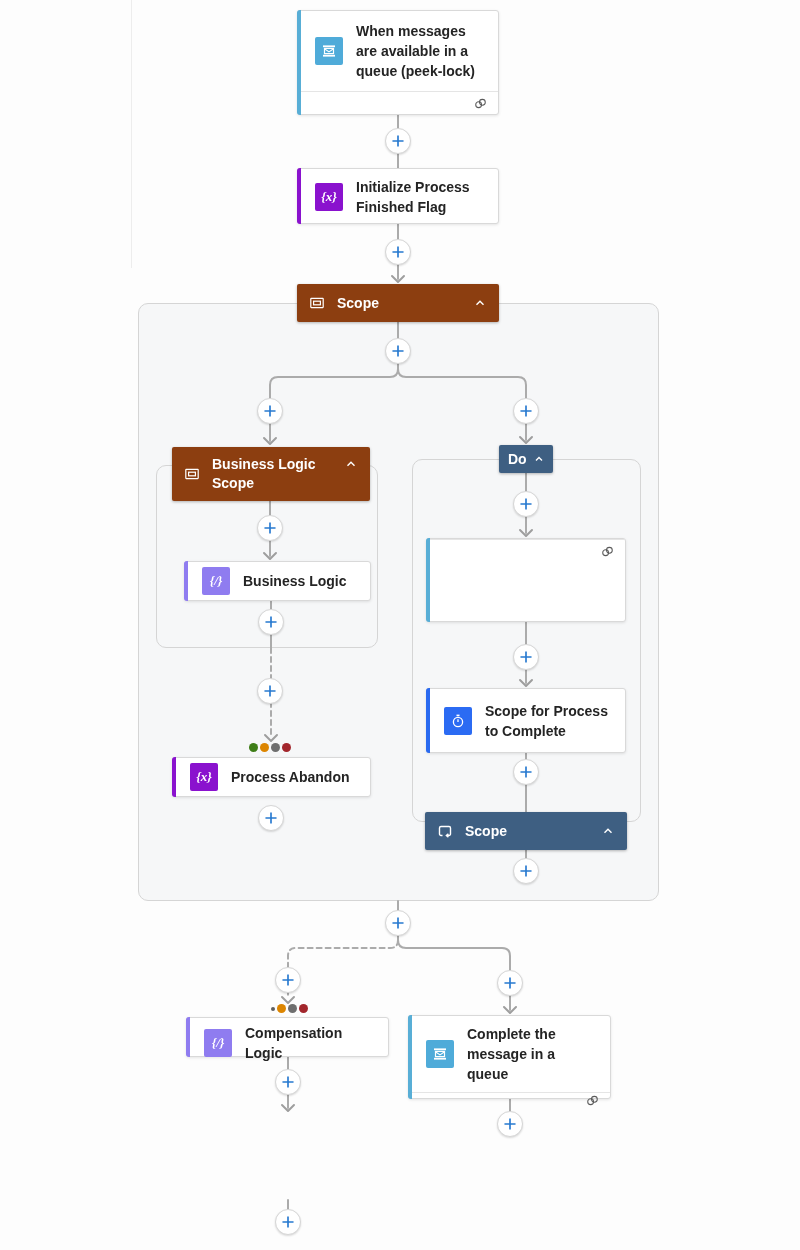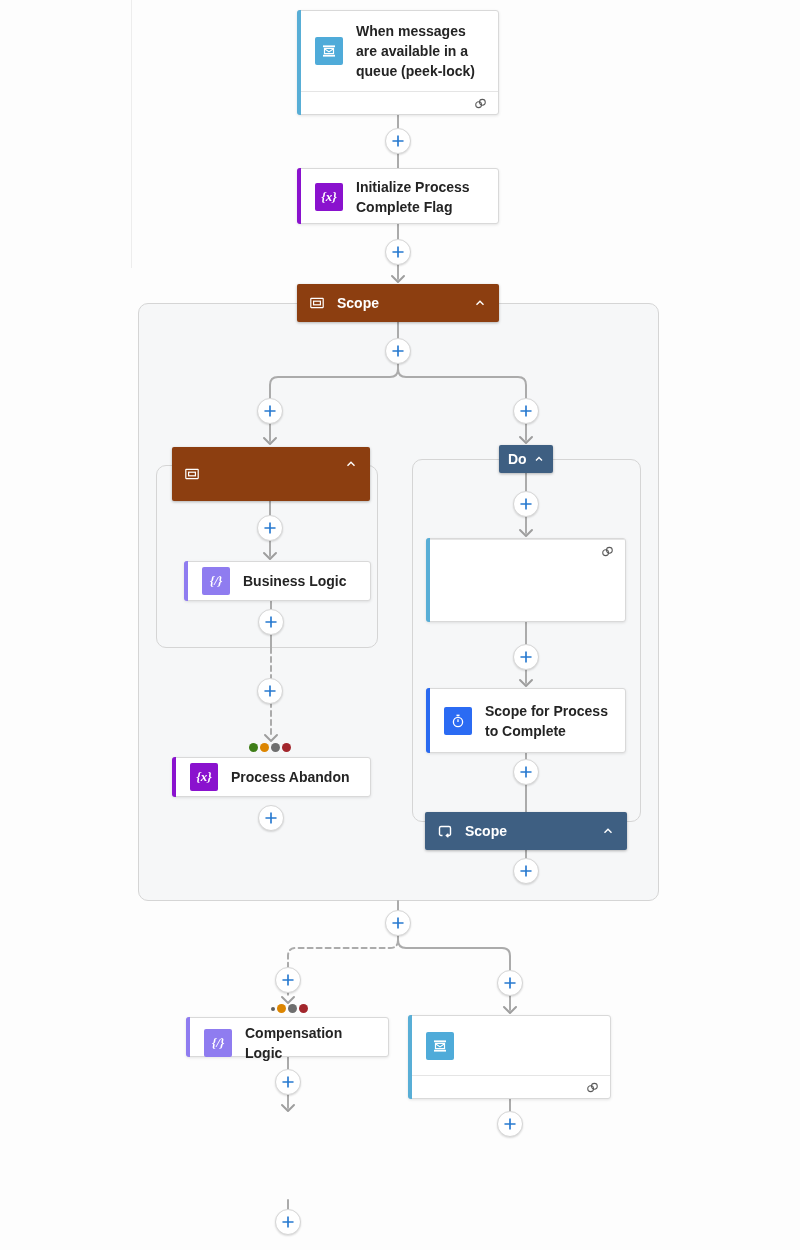--- a/index.html
+++ b/index.html
@@ -112,21 +112,21 @@
       </span>
     </div>
   </div>
 
   <div class="card" style="left:297px;top:168px;width:202px;height:56px;">
     <span class="accent" style="background: rgb(138, 18, 206);"></span>
     <div class="card-body">
       <span class="icon-box" style="background: rgb(138, 18, 206);">
           <span class="glyph">{x}</span>
         </span>
-      <span class="card-title" style="max-width:125px;">Initialize Process Complete Flag</span>
+      <span class="card-title" style="max-width:125px;">Initialize Process Finished Flag</span>
     </div>
   </div>
 
   <div class="scope-header" style="left: 297px; top: 284px; width: 202px; height: 38px; background: rgb(140, 62, 16);">
     <span style="display:flex;">
       <svg width="16" height="16" viewBox="0 0 16 16" fill="none" stroke="#fff" stroke-width="1.2">
           <rect x="1.8" y="3.4" width="12.4" height="9.2" rx="0.5"></rect>
           <rect x="4.6" y="6.2" width="6.8" height="3.6"></rect>
         </svg>
     </span>
@@ -138,20 +138,21 @@
     </span>
   </div>
 
   <div class="scope-header" style="left: 172px; top: 447px; width: 198px; height: 54px; background: rgb(140, 62, 16);">
     <span style="display:flex;">
       <svg width="16" height="16" viewBox="0 0 16 16" fill="none" stroke="#fff" stroke-width="1.2">
           <rect x="1.8" y="3.4" width="12.4" height="9.2" rx="0.5"></rect>
           <rect x="4.6" y="6.2" width="6.8" height="3.6"></rect>
         </svg>
     </span>
+    <span class="hdr-title" style="max-width:110px;">Business Logic Scope</span>
     <span class="chev chev-abs">
       <svg width="14" height="14" viewBox="0 0 16 16" fill="none" stroke="#fff" stroke-width="1.6">
           <path d="M4 10 L8 6 L12 10"></path>
         </svg>
     </span>
   </div>
 
   <div class="card" style="left:184px;top:561px;width:187px;height:40px;">
     <span class="accent" style="background: rgb(143, 124, 240);"></span>
     <div class="card-body" style="padding-top:5px;padding-bottom:5px;">
@@ -250,20 +251,21 @@
     <span class="accent" style="background: rgb(88, 174, 214);"></span>
     <div class="card-body">
       <span class="icon-box" style="background: rgb(79, 171, 217);">
         <svg width="16" height="16" viewBox="0 0 16 16">
             <rect x="2" y="2.4" width="12" height="1.8" fill="#fff"></rect>
             <rect x="2" y="11.8" width="12" height="1.8" fill="#fff"></rect>
             <rect x="3.5" y="5.4" width="9" height="5.2" fill="none" stroke="#fff" stroke-width="1.2"></rect>
             <path d="M3.8 6 L8 8.9 L12.2 6" fill="none" stroke="#fff" stroke-width="1.1"></path>
           </svg>
       </span>
+      <span class="card-title" style="max-width:131px;">Complete the message in a queue</span>
     </div>
     <div class="card-footer">
       <span class="link-wrap">
         <svg width="15" height="15" viewBox="0 0 16 16" fill="none" stroke="#5a5a5a" stroke-width="1.1">
             <circle cx="6" cy="9.3" r="3.1"></circle>
             <circle cx="10" cy="6.7" r="3.1"></circle>
           </svg>
       </span>
     </div>
   </div>

